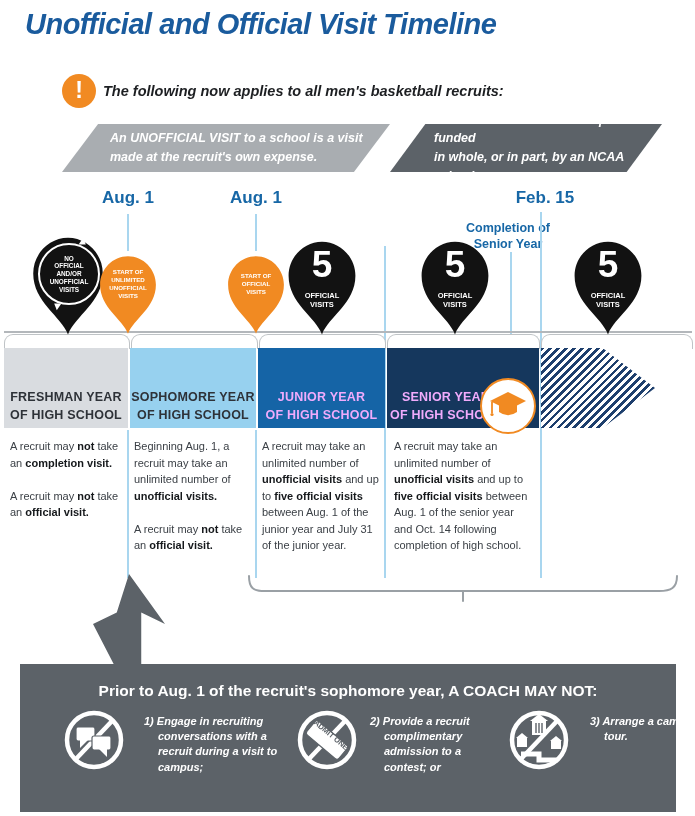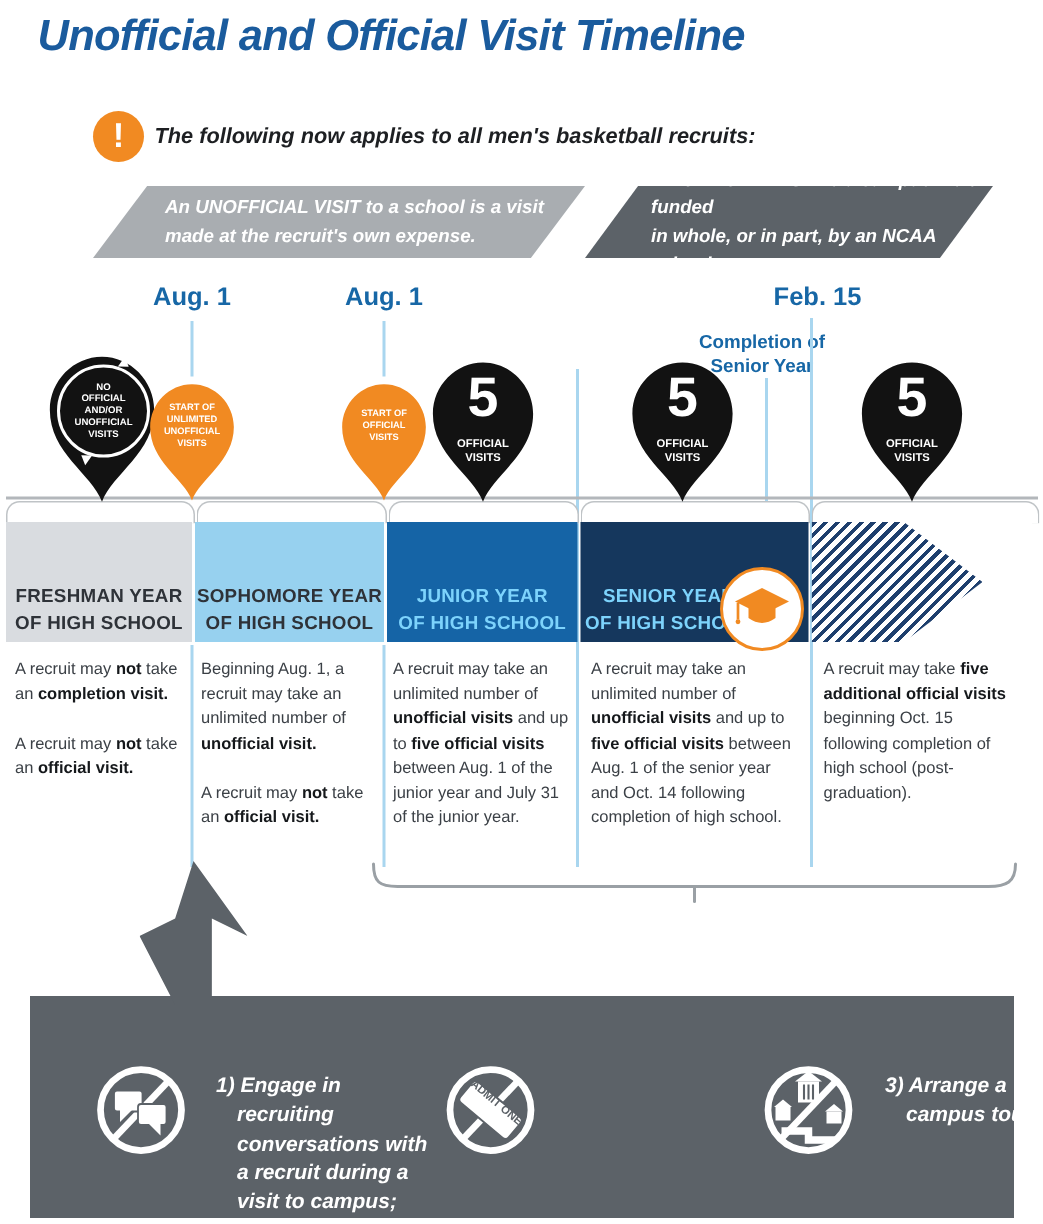--- a/index.html
+++ b/index.html
@@ -31,21 +31,21 @@
   .date-big{top:188px;width:100px;font-size:17px;font-weight:bold;color:var(--date-blue);text-align:center;}
   .date-sm{top:220px;width:110px;font-size:12.5px;font-weight:bold;color:var(--date-blue);
            text-align:center;line-height:1.3;}
   .vline{width:2px;background:var(--line-blue);z-index:1;}
   .rule{left:4px;top:331px;width:688px;height:2px;background:var(--rule);z-index:1;}
   .tab{top:334px;height:14px;background:#fff;border:1.5px solid #bfc3c6;border-bottom:none;
        border-radius:9px 9px 0 0;z-index:2;}
   
   .blk{top:348px;height:80px;z-index:3;display:flex;align-items:center;justify-content:center;}
   .blk .hdr{font-size:12.5px;font-weight:bold;text-align:center;line-height:1.45;letter-spacing:.2px;margin-top:36px;}
-  .hdr.dk{color:#2e3238;} .hdr.wh{color:#7dd3fc;}
+  .hdr.dk{color:#2e3238;} .hdr.wh{color:#f0abfc;}
   .hatch{left:541px;top:348px;width:114px;height:80px;z-index:3;
          clip-path:polygon(0 0,54% 0,100% 50%,54% 100%,0 100%);
          background:repeating-linear-gradient(135deg,var(--hatch-navy) 0 2.6px,#fff 2.6px 5.6px);}
   .badge{left:480px;top:378px;width:52px;height:52px;border-radius:50%;background:#fff;
          border:2.5px solid var(--orange);z-index:5;}
   
   .pin{z-index:4;}
   .pin svg{position:absolute;left:0;top:0;width:100%;height:100%;}
   .pin .ptxt{position:absolute;left:0;width:100%;color:#fff;font-weight:bold;text-align:center;}
   .pin-ring{position:absolute;border:2px solid #fff;border-radius:50%;display:flex;
@@ -56,21 +56,21 @@
   .body strong{color:var(--txt-strong);}
   
   .note{left:403px;top:602px;width:124px;font-size:12px;font-weight:bold;color:var(--date-blue);
         text-align:center;line-height:1.5;}
   .biga{left:93px;top:574px;width:72px;height:96px;background:var(--gray-dk);z-index:2;
         clip-path:polygon(50% 0,100% 52%,67% 40%,67% 100%,33% 100%,0 52%,33% 40%);}
   
   .footer{left:20px;top:664px;width:656px;height:148px;background:var(--gray-dk);z-index:1;}
   .fhead{position:absolute;left:0;top:18px;width:100%;text-align:center;color:#fff;
          font-size:15.5px;font-weight:bold;}
-  .fitem{position:absolute;color:#fff;font-size:14px;font-weight:bold;font-style:italic;
+  .fitem{position:absolute;color:#fff;font-size:11px;font-weight:bold;font-style:italic;
          line-height:1.38;padding-left:14px;text-indent:-14px;}
   .ficon{position:absolute;width:64px;height:64px;}
 </style>
 </head>
 <body>
 
 <div id="stage">
 
   <div class="abs title">Unofficial and Official Visit Timeline</div>
 
@@ -189,35 +189,35 @@
         <path d="M50,130 C41,106 5,88 5,51 C5,25.6 25.6,5 50,5 C74.4,5 95,25.6 95,51 C95,88 59,106 50,130 Z" fill="#121212"></path>
       </svg>
     <div class="ptxt" style="top:6px;font-size:37px">5</div>
     <div class="ptxt ml" style="top:54px;font-size:7.5px;line-height:1.15">OFFICIAL
 VISITS</div>
   </div>
 
   <div class="abs body ml" style="left:10px;width:112px">A recruit may <strong>not</strong> take an <strong>completion visit.</strong>
 
 A recruit may <strong>not</strong> take an <strong>official visit.</strong></div>
-  <div class="abs body ml" style="left:134px;width:116px">Beginning Aug. 1, a recruit may take an unlimited number of <strong>unofficial visit.</strong>
+  <div class="abs body ml" style="left:134px;width:116px">Beginning Aug. 1, a recruit may take an unlimited number of <strong>unofficial visits.</strong>
 
 A recruit may <strong>not</strong> take an <strong>official visit.</strong></div>
   <div class="abs body ml" style="left:262px;width:117px">A recruit may take an unlimited number of <strong>unofficial visits</strong> and up to <strong>five official visits</strong> between Aug. 1 of the junior year and July 31 of the junior year.</div>
   <div class="abs body ml" style="left:394px;width:138px">A recruit may take an unlimited number of <strong>unofficial visits</strong> and up to <strong>five official visits</strong> between Aug. 1 of the senior year and Oct. 14 following completion of high school.</div>
-  <div class="abs body ml" style="left:549px;width:122px">A recruit may take <strong>five additional official visits</strong> beginning Oct. 15 following completion of high school (post-graduation).</div>
 
   <svg class="abs" style="left:247px;top:574px;width:432px;height:30px" viewBox="0 0 432 30">
     <path d="M2,2 C2,14 6,17 18,17 L412,17 C424,17 430,14 430,2" fill="none" stroke="#9aa0a5" stroke-width="2" stroke-linecap="round"></path>
     <path d="M216,17 L216,27" fill="none" stroke="#9aa0a5" stroke-width="2" stroke-linecap="round"></path>
   </svg>
 
   <div class="abs biga"></div>
 
   <div class="abs footer">
+    <div class="fhead">Prior to Aug. 1 of the recruit's sophomore year, A COACH MAY NOT:</div>
 
     <svg class="ficon" style="left:42px;top:44px" viewBox="0 0 64 64">
       <circle cx="32" cy="32" r="27" fill="none" stroke="#fff" stroke-width="4.5"></circle>
       <line x1="13" y1="52" x2="51" y2="12" stroke="#fff" stroke-width="4.5"></line>
       <rect x="14" y="19" width="19" height="14" rx="2" fill="#fff" stroke="#5c6268" stroke-width="1.2"></rect>
       <polygon points="18,32 18,40 26,32" fill="#fff"></polygon>
       <rect x="30" y="28" width="19" height="14" rx="2" fill="#fff" stroke="#5c6268" stroke-width="1.2"></rect>
       <polygon points="45,41 45,49 37,41" fill="#fff"></polygon>
     </svg>
     <div class="fitem" style="left:124px;top:50px;width:136px">1) Engage in recruiting conversations with a recruit during a visit to campus;</div>
@@ -225,20 +225,21 @@
     <svg class="ficon" style="left:275px;top:44px" viewBox="0 0 64 64">
       <circle cx="32" cy="32" r="27" fill="none" stroke="#fff" stroke-width="4.5"></circle>
       <line x1="13" y1="52" x2="51" y2="12" stroke="#fff" stroke-width="4.5"></line>
       <g transform="rotate(-50 32 32)">
         <rect x="23" y="11" width="18" height="42" rx="3" fill="#fff" stroke="#5c6268" stroke-width="1.2"></rect>
         <g transform="rotate(90 32 32)">
           <text x="32" y="28" text-anchor="middle" font-size="7.5" font-weight="bold" fill="#5c6268" font-family="Liberation Sans, sans-serif">ADMIT ONE</text>
         </g>
       </g>
     </svg>
+    <div class="fitem" style="left:350px;top:50px;width:118px">2) Provide a recruit complimentary admission to a contest; or</div>
 
     <svg class="ficon" style="left:487px;top:44px" viewBox="0 0 64 64">
       <circle cx="32" cy="32" r="27" fill="none" stroke="#fff" stroke-width="4.5"></circle>
       <line x1="13" y1="52" x2="51" y2="12" stroke="#fff" stroke-width="4.5"></line>
       <polygon points="23,13 32,6 41,13" fill="#fff"></polygon>
       <rect x="25" y="13" width="14" height="14" fill="#fff"></rect>
       <line x1="29" y1="15" x2="29" y2="25" stroke="#5c6268" stroke-width="1.4"></line>
       <line x1="32" y1="15" x2="32" y2="25" stroke="#5c6268" stroke-width="1.4"></line>
       <line x1="35" y1="15" x2="35" y2="25" stroke="#5c6268" stroke-width="1.4"></line>
       <polygon points="9,30 15,25 21,30" fill="#fff"></polygon>

